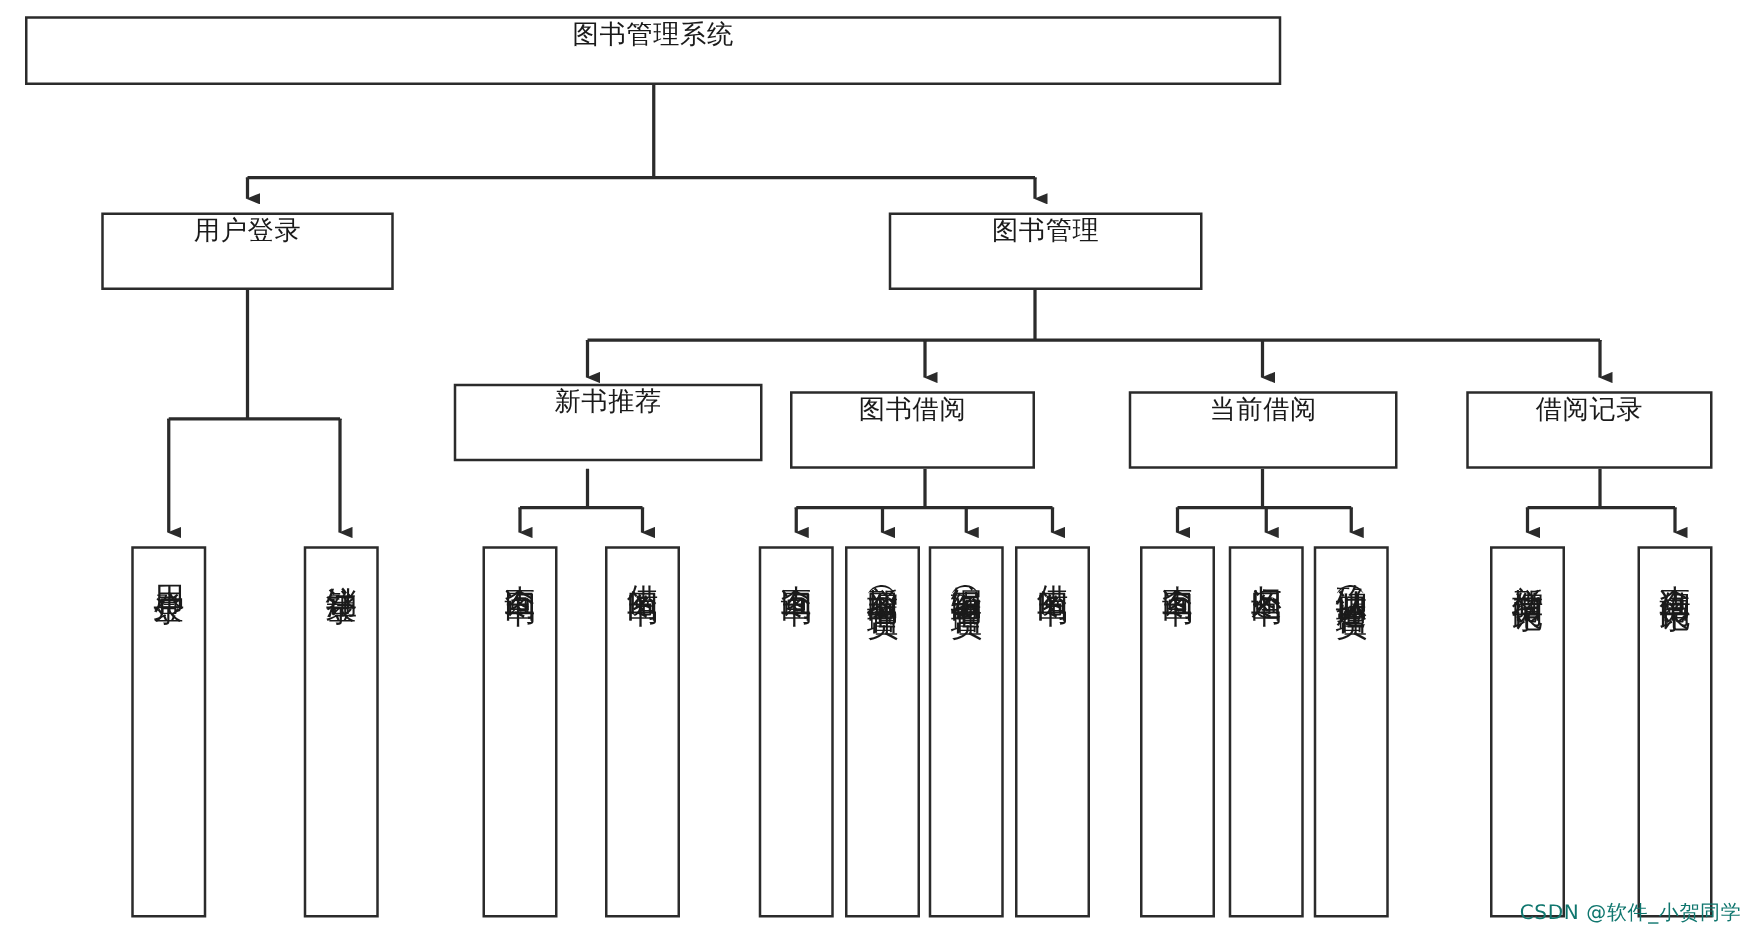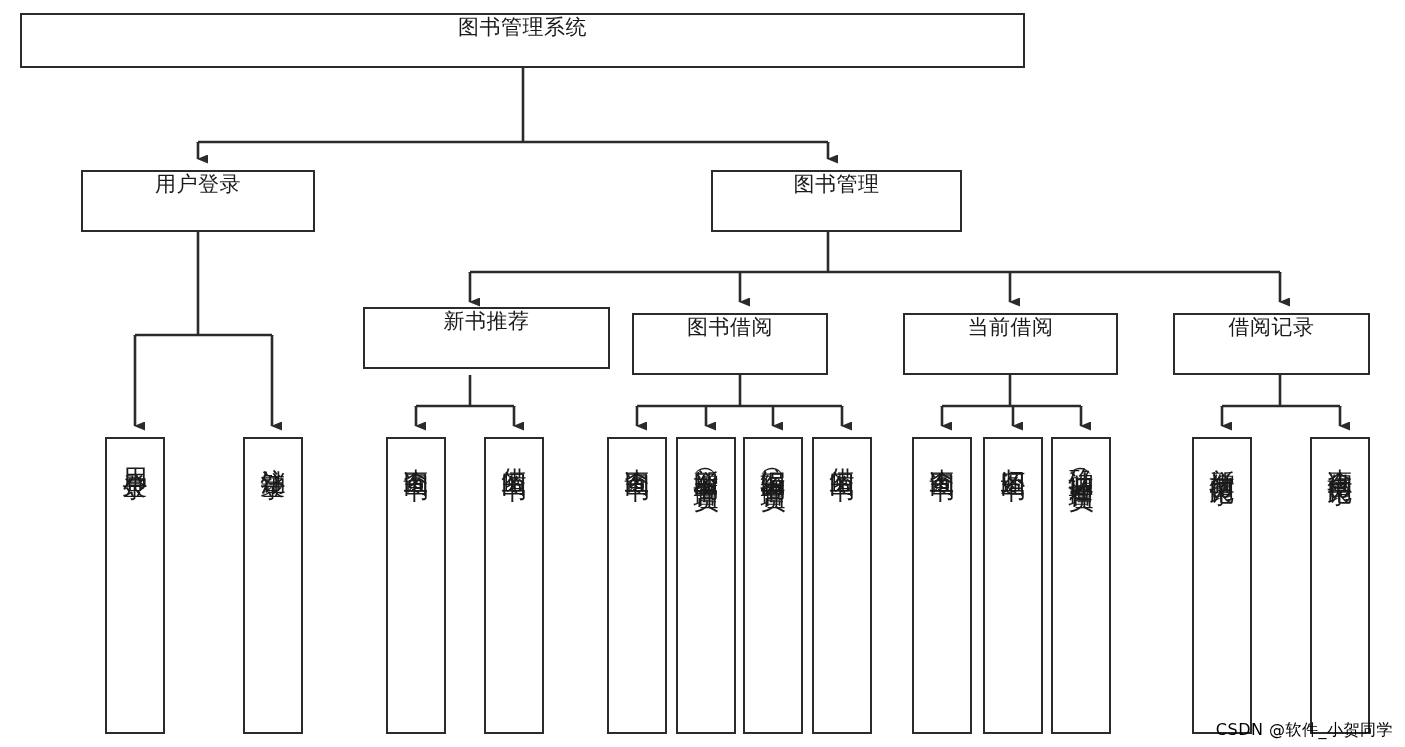--- a/index.html
+++ b/index.html
@@ -55,21 +55,21 @@
     font-size: 25px;
     letter-spacing: 3px;
     line-height: 1;
     white-space: nowrap;
   }
   .watermark {
     position: absolute;
     right: 12px;
     bottom: 6px;
     font-size: 16px;
-    color: #000000;
+    color: #0f766e;
     letter-spacing: 0.5px;
     white-space: nowrap;
     user-select: none;
   }
 </style>
 </head>
 <body>
 
 <div id="diagram-root">
 

